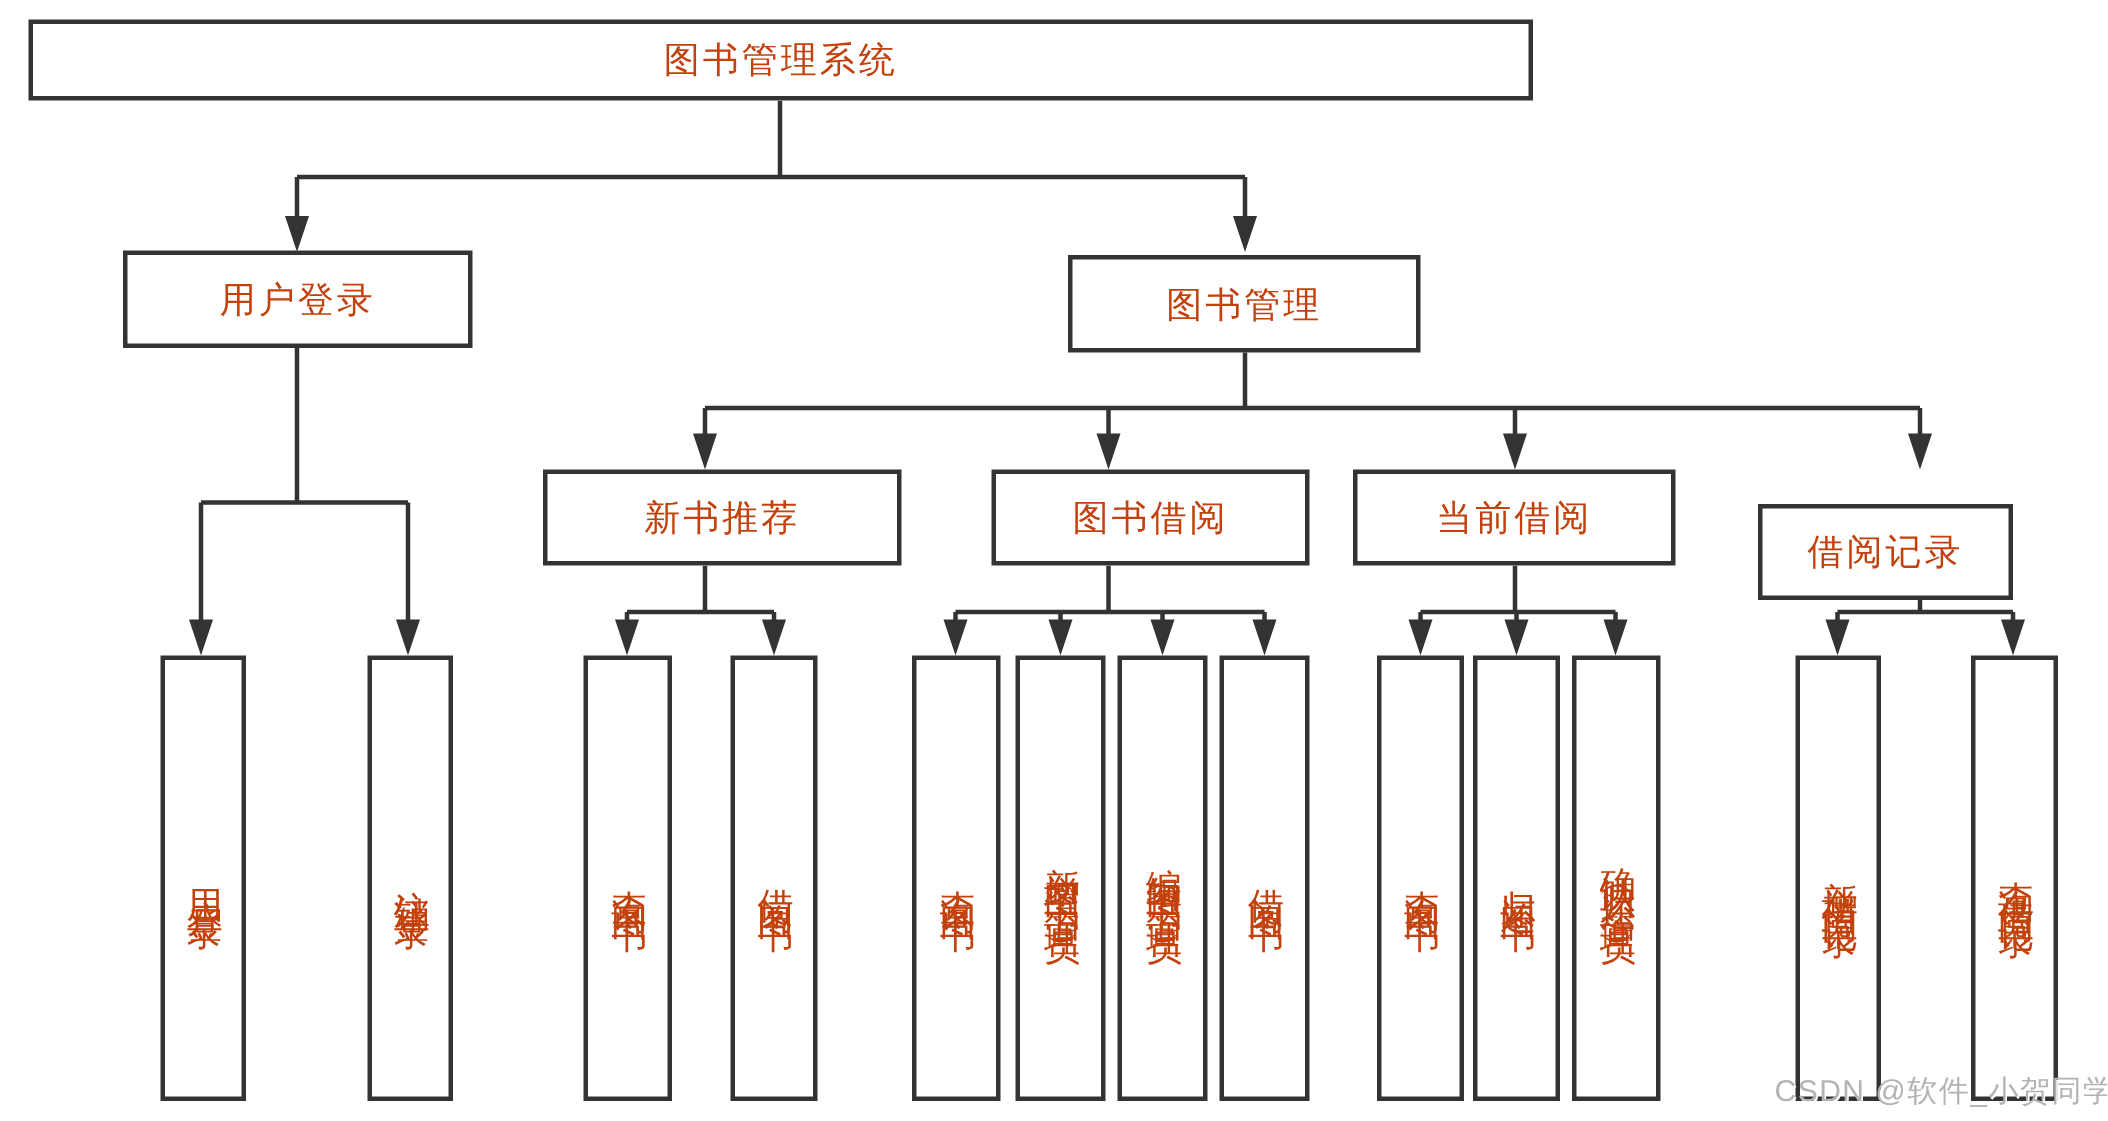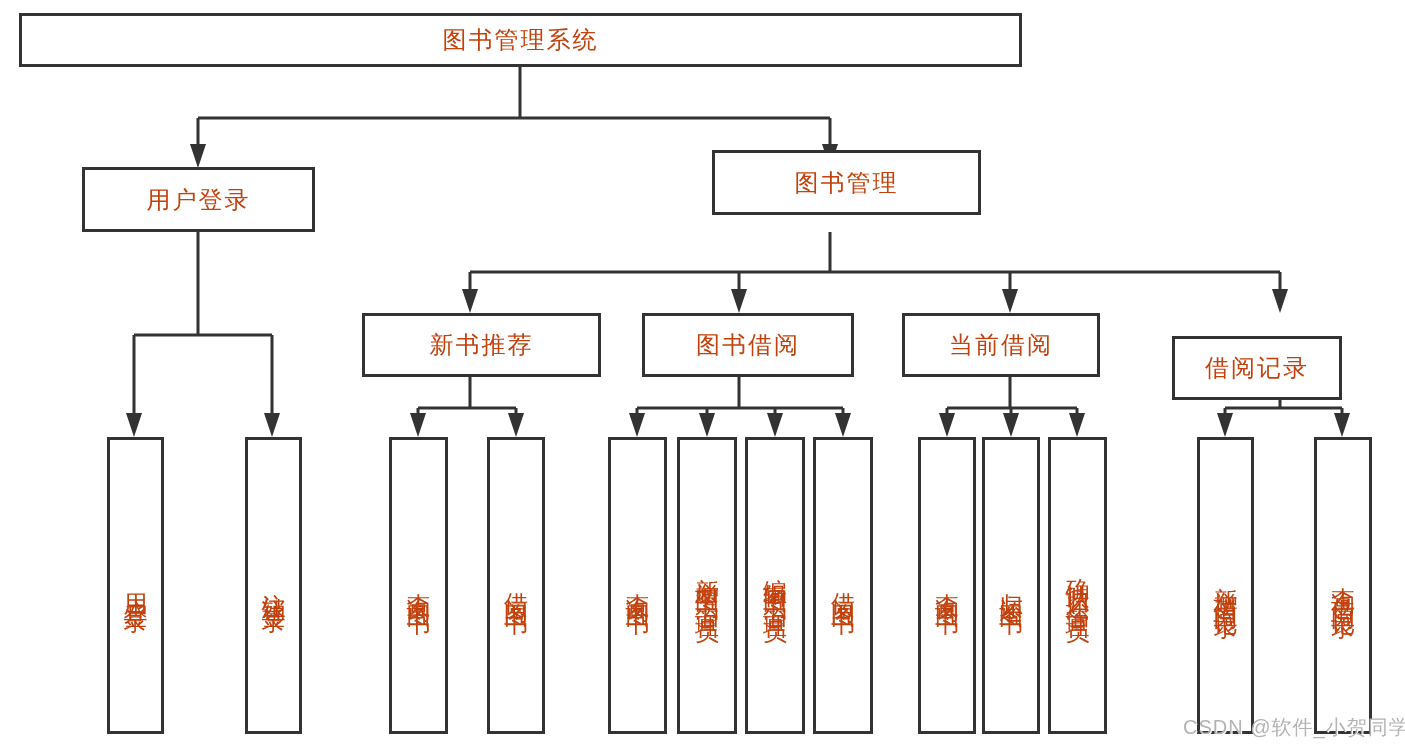--- a/index.html
+++ b/index.html
@@ -116,25 +116,25 @@
     <g>
       <path d="M1280,377 V408 M1225,408 H1342 M1225,408 V415 M1342,408 V415"></path>
       <polygon points="1217,413 1233,413 1225,437"></polygon>
       <polygon points="1334,413 1350,413 1342,437"></polygon>
     </g>
   </svg>
 
   <div class="box h-node" style="left:19px; top:13px; width:1003px; height:54px;">图书管理系统</div>
 
   <div class="box h-node" style="left:82px; top:167px; width:233px; height:65px;">用户登录</div>
-  <div class="box h-node" style="left:712px; top:150px; width:269px; height:65px;">图书管理</div>
+  <div class="box h-node" style="left:712px; top:170px; width:235px; height:65px;">图书管理</div>
 
   <div class="box h-node" style="left:362px; top:313px; width:239px; height:64px;">新书推荐</div>
-  <div class="box h-node" style="left:642px; top:313px; width:212px; height:64px;">图书借阅</div>
-  <div class="box h-node" style="left:902px; top:313px; width:198px; height:64px;">当前借阅</div>
+  <div class="box h-node" style="left:661px; top:313px; width:212px; height:64px;">图书借阅</div>
+  <div class="box h-node" style="left:902px; top:313px; width:215px; height:64px;">当前借阅</div>
   <div class="box h-node" style="left:1172px; top:313px; width:170px; height:64px;margin-top:23px;">借阅记录</div>
 
   <div class="box v-node" style="left:107px; top:437px; width:57px; height:297px;">用户登录</div>
   <div class="box v-node" style="left:245px; top:437px; width:57px; height:297px;">注销登录</div>
 
   <div class="box v-node" style="left:389px; top:437px; width:59px; height:297px;">查询图书</div>
   <div class="box v-node" style="left:487px; top:437px; width:58px; height:297px;">借阅图书</div>
 
   <div class="box v-node" style="left:608px; top:437px; width:59px; height:297px;">查询图书</div>
   <div class="box v-node" style="left:677px; top:437px; width:60px; height:297px;">新增图书（管理员）</div>

